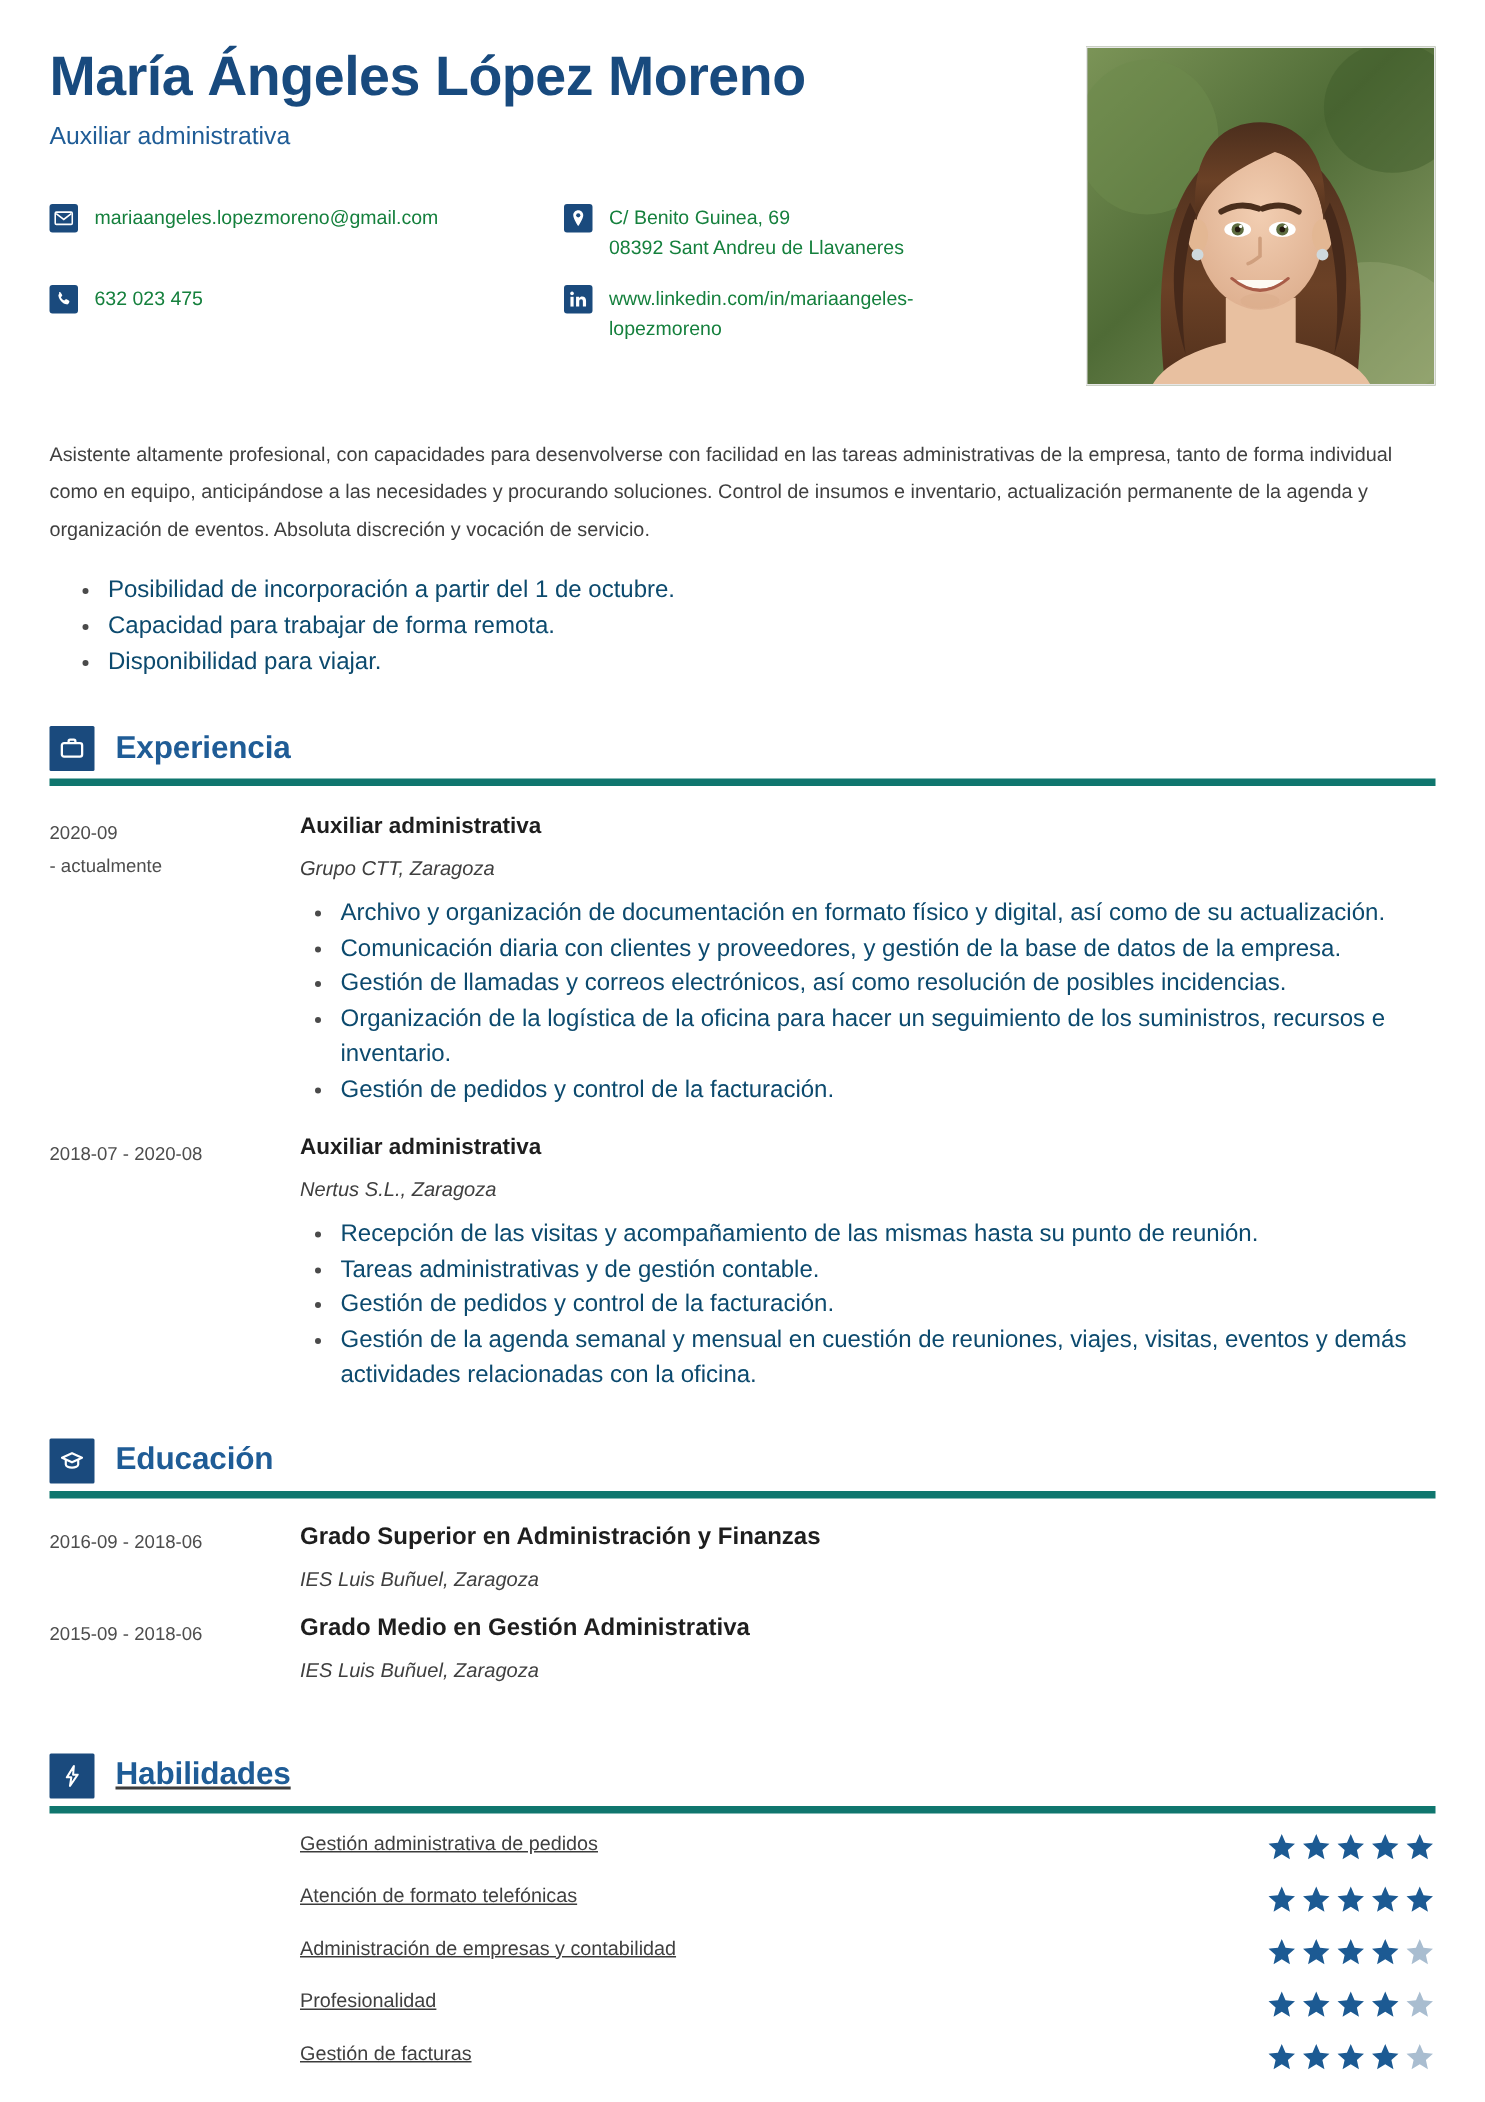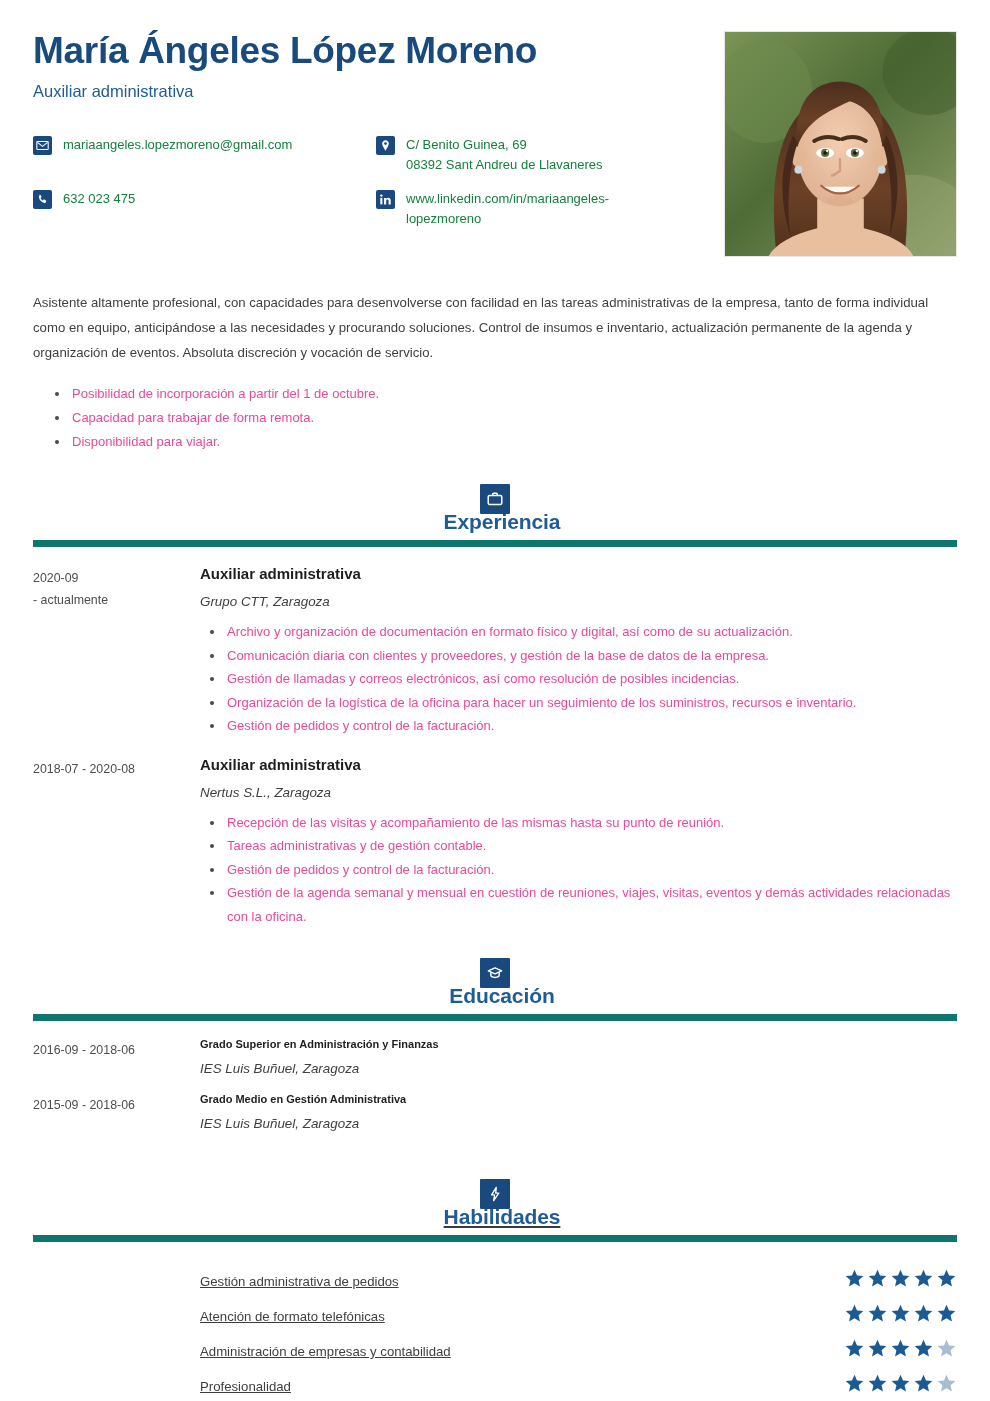--- a/index.html
+++ b/index.html
@@ -100,23 +100,23 @@
     color: #3f3f3f;
     width: 930px;
   }
   .summary p { margin: 0; }
   ul.plain {
     margin: 17px 0 0 0;
     padding-left: 22px;
     list-style: none;
   }
   ul.plain li {
-    font-size: 13px;
+    font-size: 16px;
     line-height: 24px;
-    color: #ec4899;
+    color: #0c4a6e;
     position: relative;
     padding-left: 17px;
   }
   ul.plain li::before {
     content: "";
     position: absolute;
     left: 0;
     top: 10px;
     width: 4px;
     height: 4px;
@@ -124,22 +124,21 @@
     background: #4a4a4a;
   }
 
   
   .section { margin-top: 30px; }
   .section-head {
     display: flex;
     align-items: center;
     position: relative;
     padding-bottom: 9px;
-    border-bottom: 7px solid #0f766e;
-    flex-direction: column;
+    border-bottom: 5px solid #0f766e;
   }
   .sec-icon {
     width: 30px;
     height: 30px;
     background: #1a4a7d;
     flex: 0 0 auto;
     display: flex;
     align-items: center;
     justify-content: center;
     border-radius: 1px;
@@ -180,26 +179,26 @@
     font-size: 13.4px;
     font-style: italic;
     color: #3f3f3f;
     margin: 0;
   }
   .entry-body ul.plain { margin-top: 11px; padding-left: 10px; }
   .entry-body ul.plain li { line-height: 23.5px; }
 
   .edu-entry { margin-top: 17px; }
   .edu-entry .entry-dates { line-height: 20px; }
-  .edu-entry .entry-role { font-size: 11px; margin-bottom: 11px; }
+  .edu-entry .entry-role { font-size: 16px; margin-bottom: 11px; }
 
   
   .skill-row {
     display: flex;
-    align-items: flex-end;
+    align-items: flex-start;
     justify-content: space-between;
     padding-left: 167px;
     height: 35px;
   }
   .skill-name {
     font-size: 13.2px;
     color: #3f3f3f;
   }
   .stars {
     display: flex;

